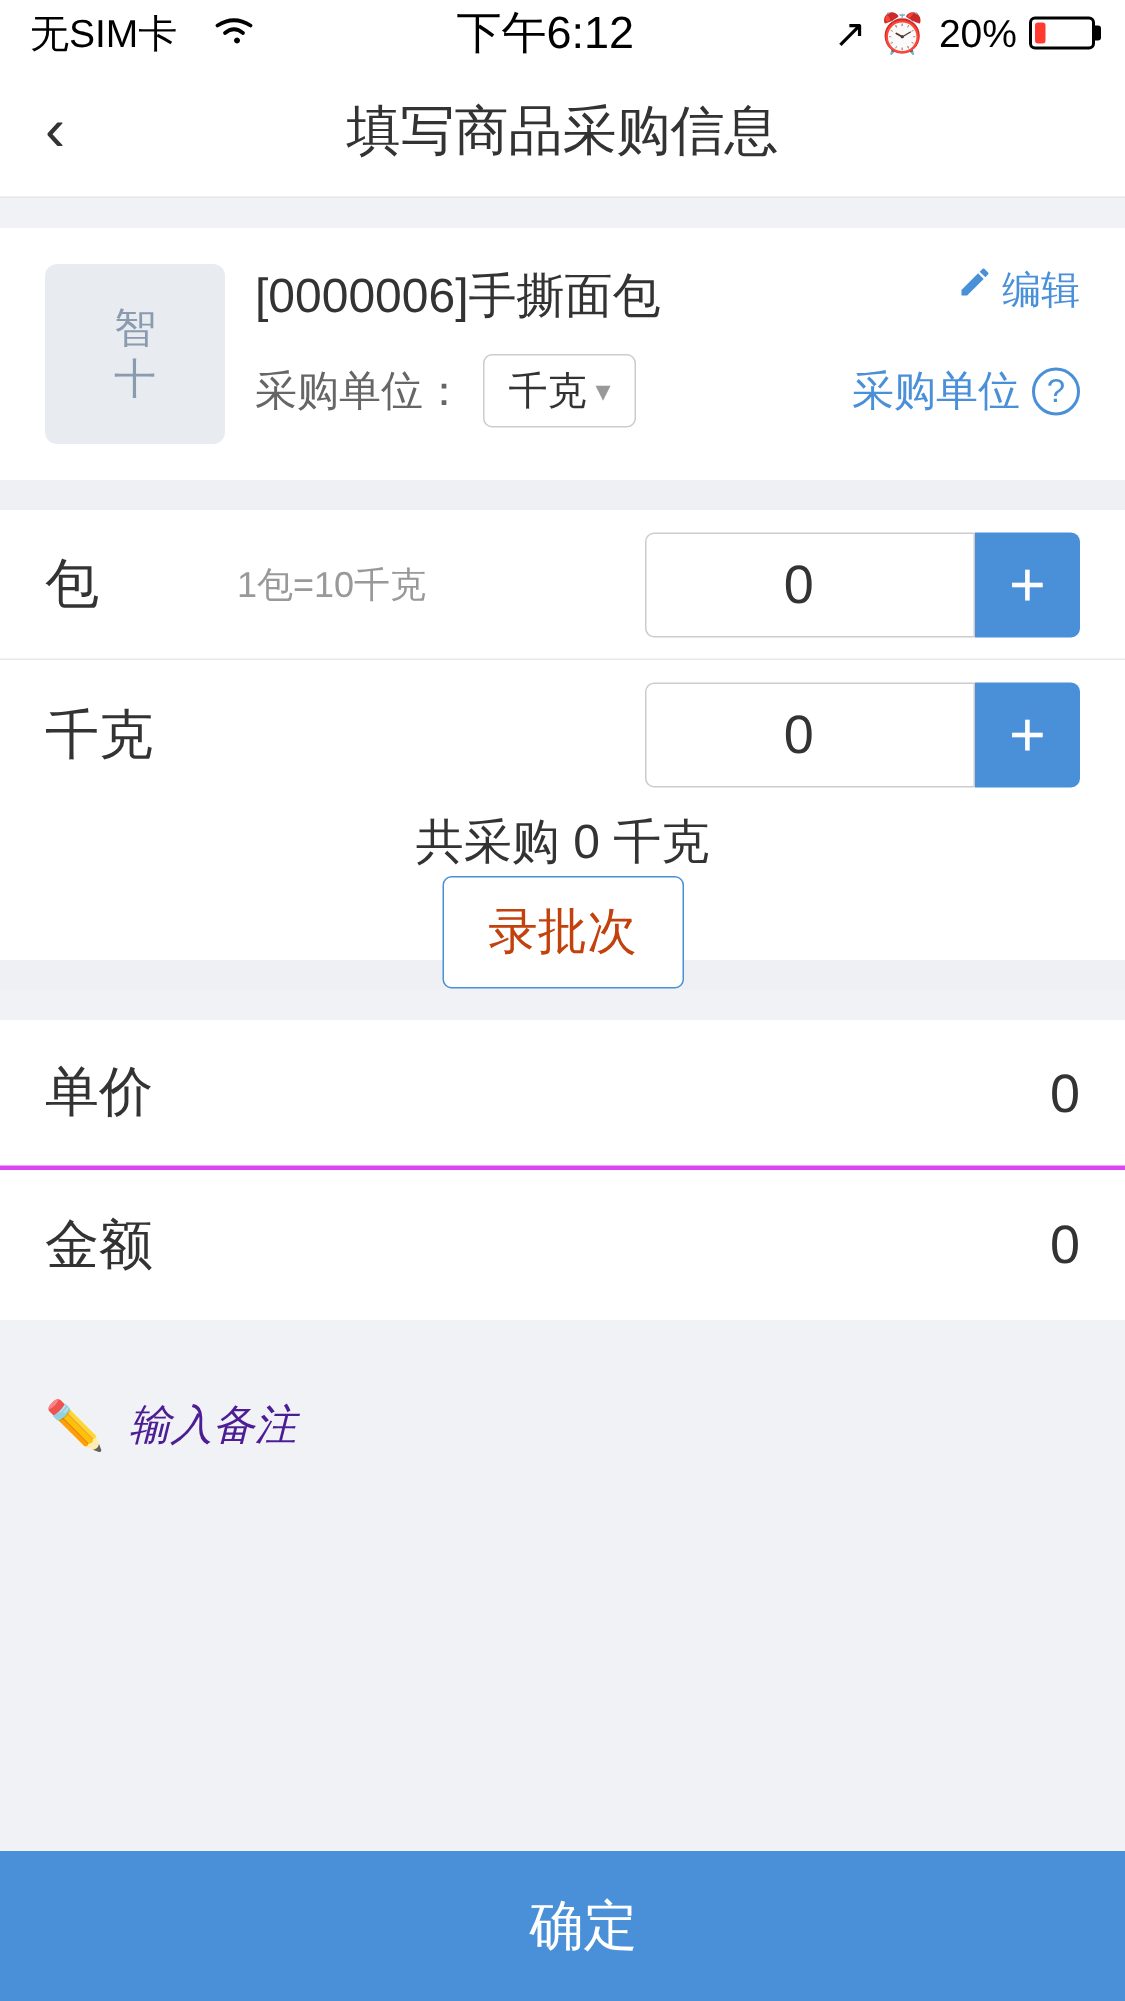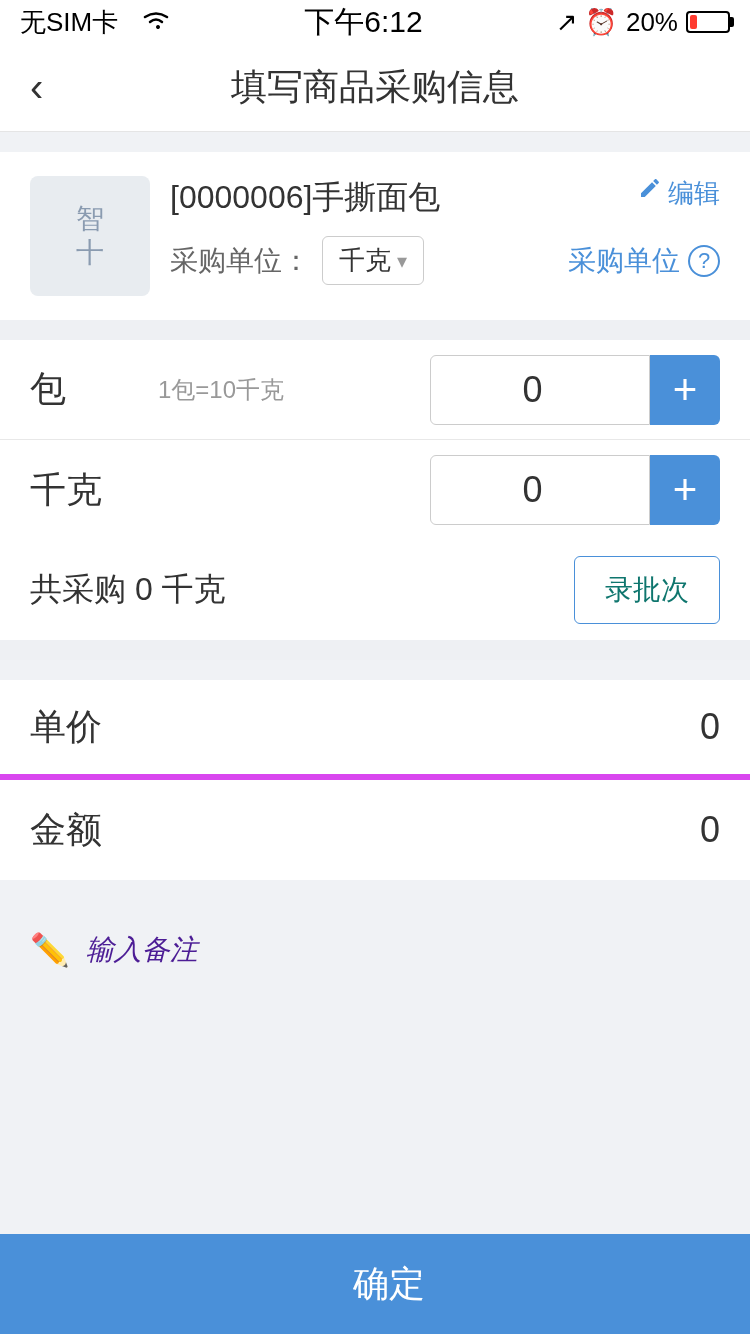--- a/index.html
+++ b/index.html
@@ -189,44 +189,45 @@
     }
 
     
     .summary-row {
       background: #fff;
       display: flex;
       align-items: center;
       justify-content: space-between;
       padding: 0 30px;
       height: 100px;
+      flex-direction: column;
     }
     .summary-text { font-size: 32px; color: #333; }
     .batch-btn {
       border: 1px solid #4a90d9;
       border-radius: 6px;
       padding: 14px 30px;
-      font-size: 28px;
-      color: #0f766e;
+      font-size: 33px;
+      color: #c2410c;
       background: #fff;
       cursor: pointer;
     }
 
     
     .price-section {
       background: #fff;
       margin-top: 20px;
     }
     .price-row {
       display: flex;
       align-items: center;
       justify-content: space-between;
       padding: 0 30px;
       height: 100px;
-      border-bottom: 6px solid #d946ef;
+      border-bottom: 3px solid #d946ef;
     }
     .price-row:last-child { border-bottom: none; }
     .price-label { font-size: 36px; color: #333; }
     .price-value { font-size: 36px; color: #333; }
 
     
     .remark-section {
       background: #f0f2f5;
       margin-top: 20px;
       padding: 28px 30px;

